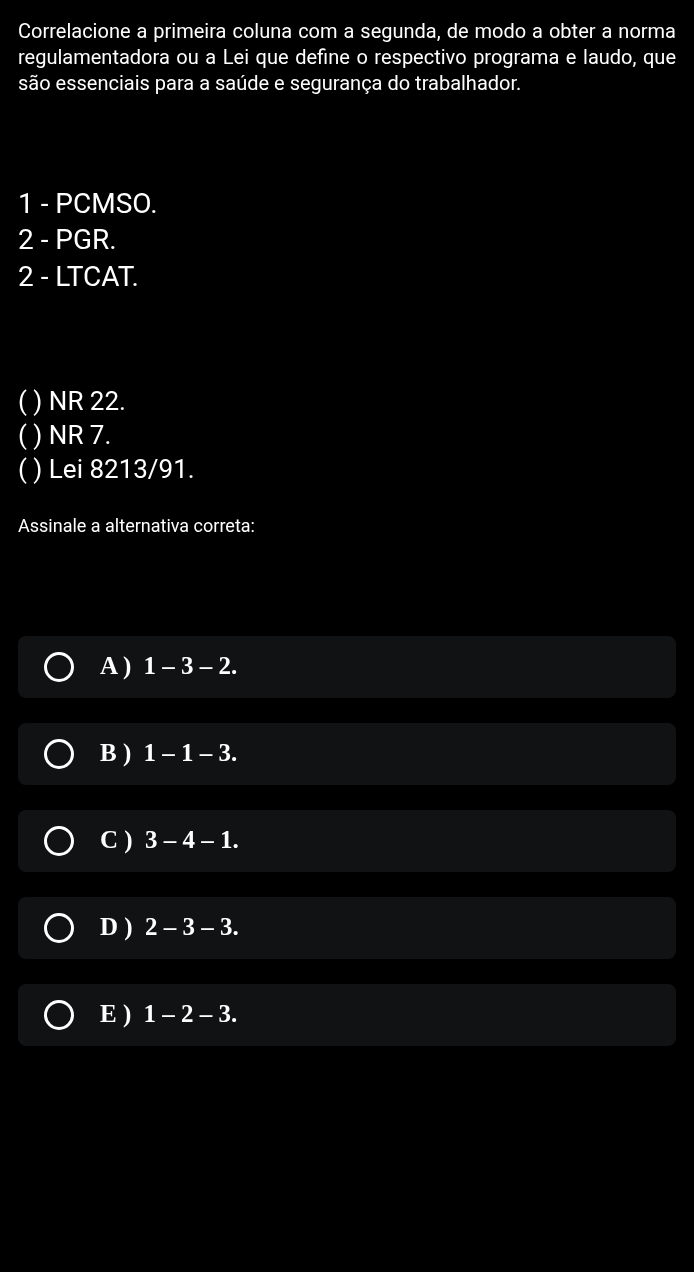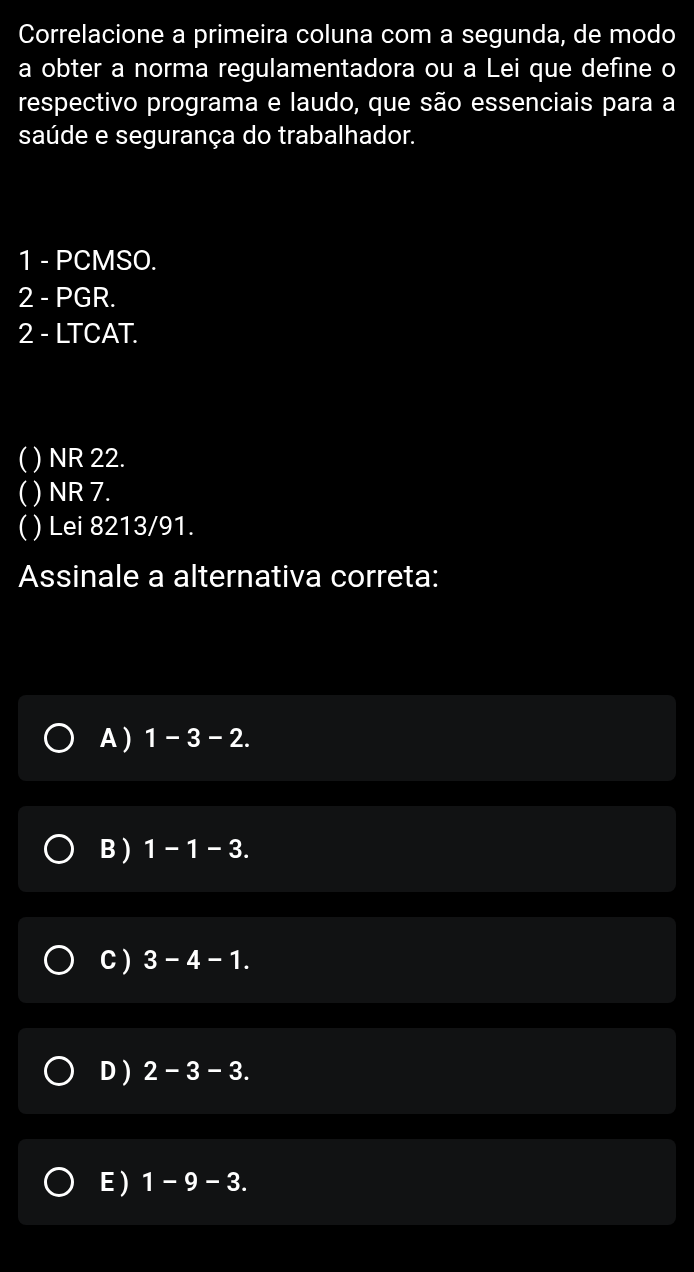--- a/index.html
+++ b/index.html
@@ -6,51 +6,52 @@
   body {
     background: #000;
     color: #fff;
     font-family: -apple-system, BlinkMacSystemFont, "Segoe UI", Roboto, Helvetica, Arial, sans-serif;
     width: 694px;
     height: 1272px;
     padding: 18px;
     overflow: hidden;
   }
   .question-text {
-    font-size: 26px;
+    font-size: 20px;
     line-height: 1.3;
     text-align: justify;
     margin-bottom: 90px;
   }
   .column-list {
     font-size: 28px;
     line-height: 1.3;
     margin-bottom: 90px;
   }
   .match-list {
     font-size: 26px;
     line-height: 1.3;
-    margin-bottom: 13px;
+    margin-bottom: 28px;
   }
   .prompt {
-    font-size: 32px;
+    font-size: 18px;
     margin-bottom: 100px;
   }
   .options {
     display: flex;
     flex-direction: column;
     gap: 25px;
   }
   .option {
     background: #111213;
     border-radius: 8px;
-    padding: 28px 26px;
+    padding: 16px 26px;
     display: flex;
-    align-items: flex-end;
+    align-items: flex-start;
     gap: 26px;
+    font-family: Liberation Serif, serif;
   }
   .radio {
     width: 30px;
     height: 30px;
     min-width: 30px;
     border: 3px solid #fff;
     border-radius: 50%;
     background: transparent;
   }
   .option-label {
@@ -112,17 +113,17 @@
     <div class="option-label">
       <span class="option-letter">D )</span>
       <span>2 – 3 – 3.</span>
     </div>
   </div>
 
   <div class="option">
     <div class="radio"></div>
     <div class="option-label">
       <span class="option-letter">E )</span>
-      <span>1 – 9 – 3.</span>
+      <span>1 – 2 – 3.</span>
     </div>
   </div>
 
 </div>
 
 </body></html>

